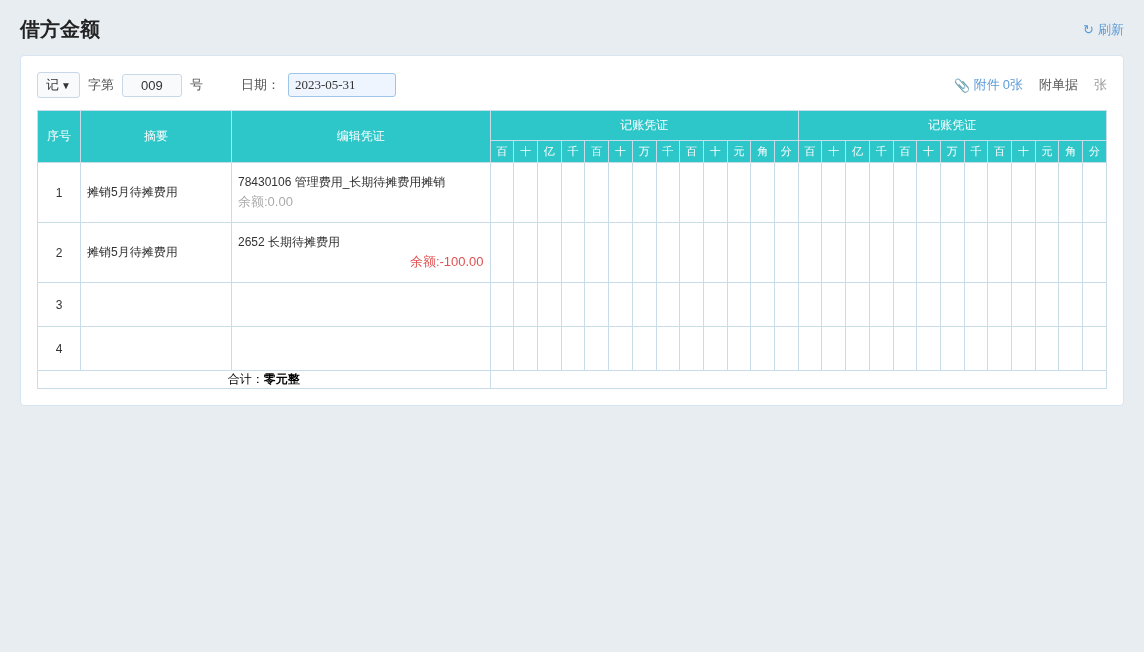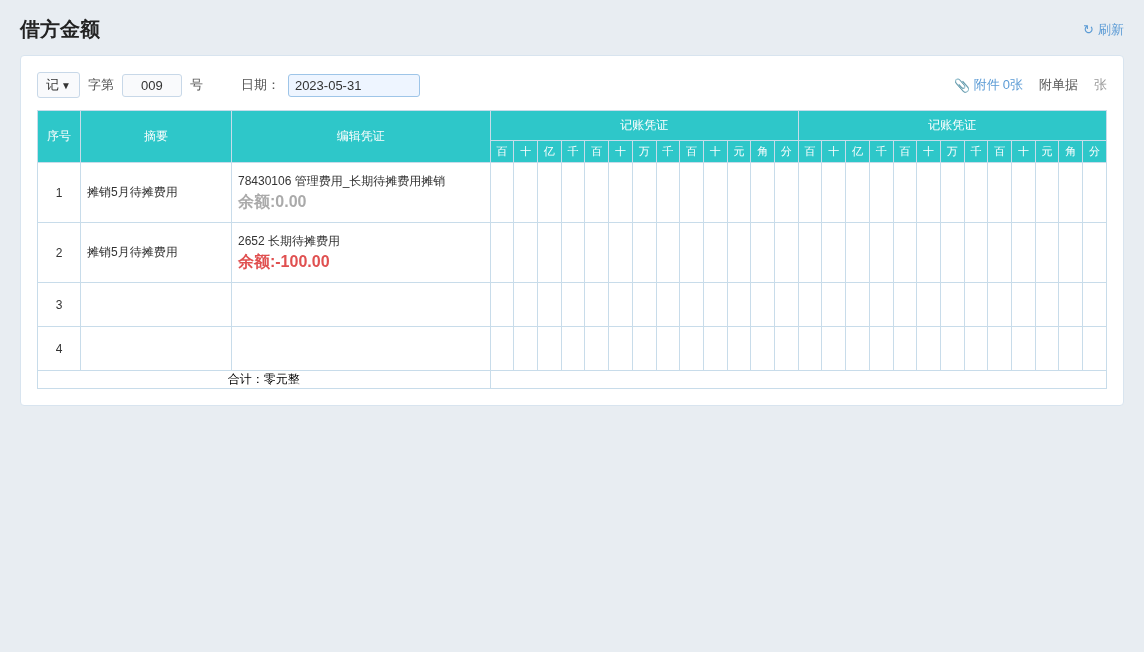--- a/index.html
+++ b/index.html
@@ -76,23 +76,24 @@
     }
     .field-input {
       border: 1px solid #c8d8e8;
       border-radius: 3px;
       padding: 3px 6px;
       font-size: 13px;
       color: #333;
       background: #f9fafc;
     }
     .field-input.date-input {
-      width: 132px;
+      width: 108px;
       background: #eef5ff;
       border-color: #9ec5e8;
+      font-family: Liberation Serif, serif;
     }
     .field-input.number-input {
       width: 60px;
       text-align: center;
     }
     .right-section {
       margin-left: auto;
       display: flex;
       align-items: center;
       gap: 16px;
@@ -148,26 +149,26 @@
     .cell-content {
       padding: 4px 6px;
       text-align: left;
       font-size: 12px;
       color: #333;
       display: flex;
       flex-direction: column;
       gap: 2px;
     }
     .cell-balance {
-      font-size: 16px;
+      font-size: 13px;
       color: #aaa;
-      font-weight: bold;
     }
     .cell-balance.negative {
       color: #e05050;
+      text-align: right;
     }
     .seq-cell {
       text-align: center;
       color: #333;
     }
     .footer-row {
       display: flex;
       align-items: center;
       gap: 40px;
       padding: 10px 4px 0 4px;
@@ -445,21 +446,21 @@
                 <td style="padding: 0px; min-width: 22px;"></td>
                 <td style="padding: 0px; min-width: 22px;"></td>
                 <td style="padding: 0px; min-width: 22px;"></td>
                 <td style="padding: 0px; min-width: 22px;"></td>
                 <td style="padding: 0px; min-width: 22px;"></td>
               </tr>
             </tbody>
           <tfoot>
             <tr>
               <td colspan="3" class="total-row" style="border:1px solid #c8dcea;">
-                <span>合计：</span><span style="font-weight:normal;text-align:right;">零元整</span>
+                <span>合计：</span><span style="font-weight:bold;text-align:right;">零元整</span>
               </td>
               <td class="total-row" colspan="26" style="border:1px solid #c8dcea;"></td>
             </tr>
           </tfoot>
         </table>
 
       </div>
     </div>
   </div>
 </div>

